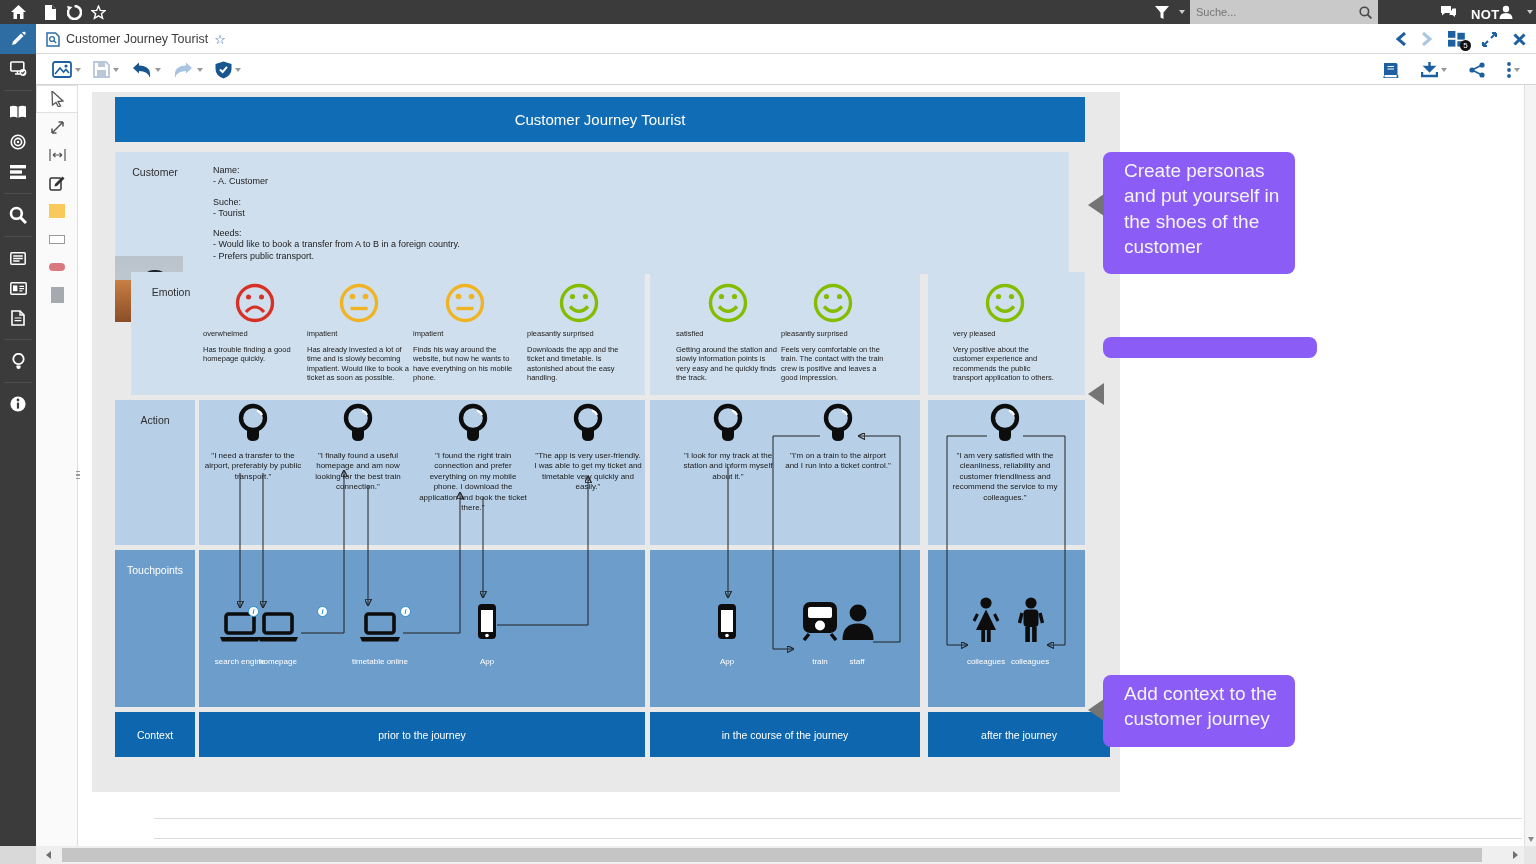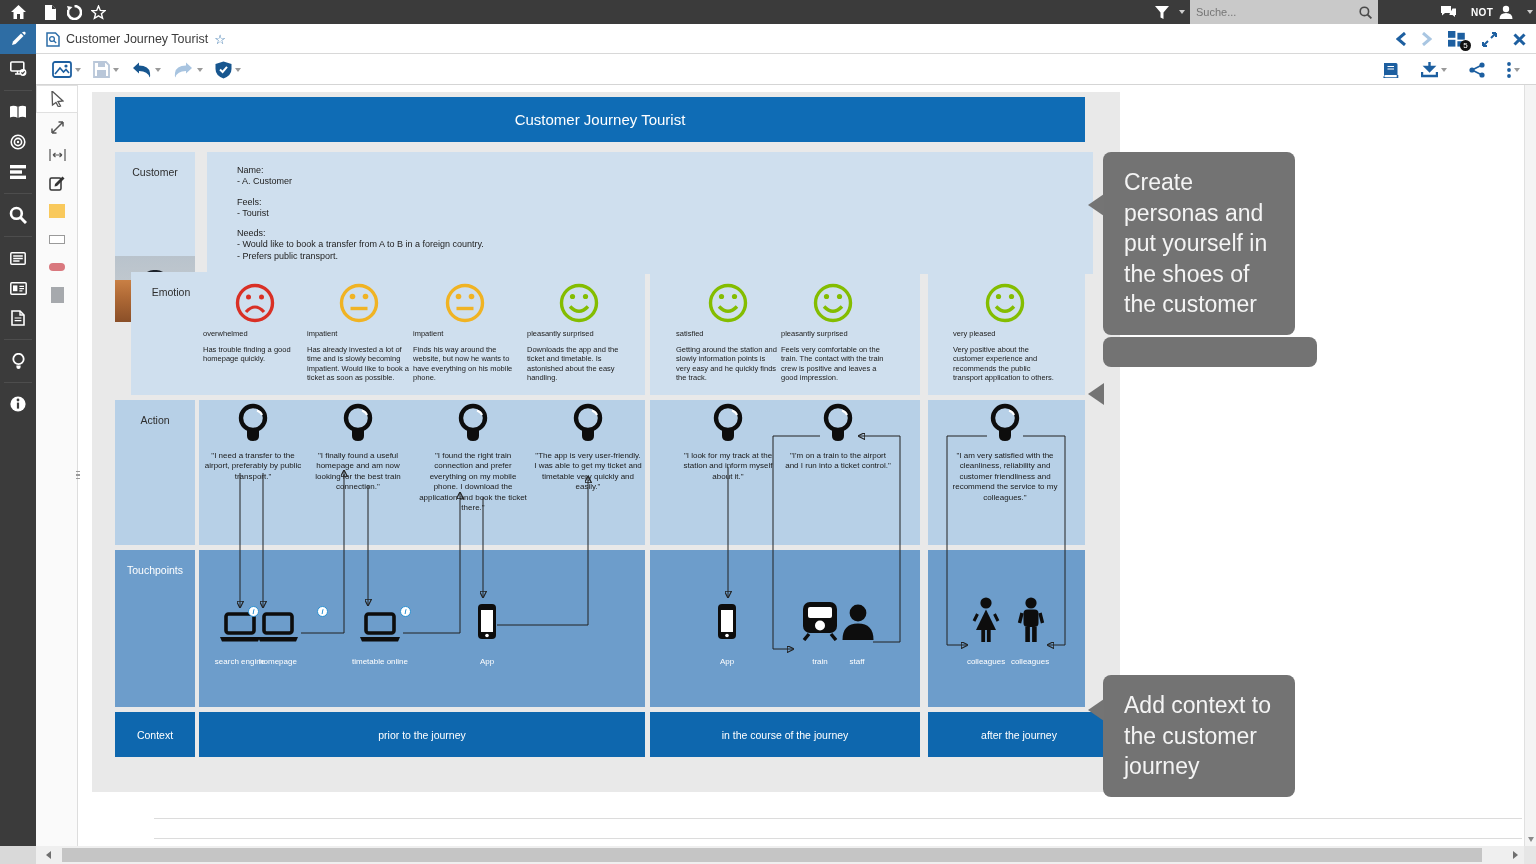--- a/index.html
+++ b/index.html
@@ -5,21 +5,21 @@
   * { margin:0; padding:0; box-sizing:border-box; }
   html,body { width:1536px; height:864px; overflow:hidden; background:#fff;
     font-family:"Liberation Sans", sans-serif; }
   #app { position:absolute; inset:0; width:1536px; height:864px; }
 
   
   .topbar { position:absolute; left:0; top:0; width:1536px; height:24px; background:#3b3b3b; z-index:30; }
   .topbar .ticon { position:absolute; top:3px; width:20px; height:18px; display:flex; align-items:center; justify-content:center; cursor:pointer; }
   .searchbox { position:absolute; left:1190px; top:0; width:188px; height:24px; background:#c9c9c9; display:flex; align-items:center; padding:0 6px; }
   .searchbox input { flex:1; border:none; background:transparent; font-size:11px; color:#555; outline:none; font-family:"Liberation Sans",sans-serif; }
-  .user-label { position:absolute; top:7px; color:#fff; font-size:10px; font-weight:bold; letter-spacing:.4px; }
+  .user-label { position:absolute; top:7px; color:#fff; font-size:13px; font-weight:bold; letter-spacing:.4px; }
 
   
   .sidebar { position:absolute; left:0; top:24px; width:36px; height:822px; background:#3b3b3b; z-index:25; }
   .side-tab { width:36px; height:30px; display:flex; align-items:center; justify-content:center; cursor:pointer; }
   .side-tab.active { background:#2e6da4; }
   .side-sep { height:1px; background:#4d4d4d; margin:6px 4px; }
 
   
   .tabbar { position:absolute; left:36px; top:24px; width:1500px; height:30px; background:#fff; border-bottom:1px solid #d8d8d8; z-index:20; }
   .tab-title { position:absolute; left:10px; top:0; height:30px; display:flex; align-items:center; gap:6px; cursor:pointer; }
@@ -82,21 +82,21 @@
 
   .tp { position:absolute; text-align:center; }
   .tp-lbl { position:absolute; width:84px; text-align:center; color:#fff; font-size:8px; }
   .ibadge { position:absolute; width:11px; height:11px; border-radius:50%; background:#fff; border:1.5px solid #2a8fd0; color:#2a8fd0; font-size:7px; font-weight:bold; display:flex; align-items:center; justify-content:center; font-style:italic; z-index:3; }
   .ctx { color:#fff; font-size:10.5px; display:flex; align-items:center; justify-content:center; }
 
   .connectors { position:absolute; left:0; top:0; width:970px; height:660px; pointer-events:none; z-index:2; }
   .connectors path { stroke:#222; stroke-width:1; fill:none; }
 
   
-  .callout { position:absolute; background:#737373; border-radius:8px; color:#f4f4f4; font-size:23px; line-height:1.33; padding:15px 14px 15px 21px; z-index:10; }
+  .callout { position:absolute; background:#8b5cf6; border-radius:8px; color:#f4f4f4; font-size:19px; line-height:1.33; padding:6px 14px 15px 21px; z-index:10; }
   .callout .tail { position:absolute; left:-15px; width:0; height:0; border-top:11px solid transparent; border-bottom:11px solid transparent; border-right:16px solid #747474; }
 
   
   .vscroll { position:absolute; left:1524px; top:85px; width:12px; height:761px; background:#f4f4f4; border-left:1px solid #e0e0e0; z-index:18; }
   .vscroll .arr { position:absolute; left:3px; bottom:4px; width:0; height:0; border-left:3.5px solid transparent; border-right:3.5px solid transparent; border-top:5px solid #8a8a8a; }
   .hscroll { position:absolute; left:36px; top:846px; width:1488px; height:18px; background:#efefef; z-index:18; }
   .hthumb { position:absolute; left:26px; top:2px; width:1420px; height:14px; background:#c5c5c5; }
   .harr { position:absolute; top:5px; width:0; height:0; border-top:4px solid transparent; border-bottom:4px solid transparent; }
   .harr.l { left:10px; border-right:5px solid #6f6f6f; }
   .harr.r { right:6px; border-left:5px solid #6f6f6f; }
@@ -414,24 +414,24 @@
     <div class="jm">
       <div class="jm-title">Customer Journey Tourist</div>
 
       <div class="cell bg-light" style="left:0;top:55px;width:80px;height:115px">
         <div class="rowlabel">Customer</div>
         <div class="photo">
             <span class="sil"></span>
             <span class="bino"></span>
           </div>
       </div>
-      <div class="cell bg-light" style="left:92px;top:55px;width:886px;height:122px">
+      <div class="cell bg-light" style="left:68px;top:55px;width:886px;height:122px">
         <div class="cust-text" style="position:static;padding:13px 0 0 30px">
           <div class="blk"><span>Name:</span><br><span>- A. Customer</span></div>
-          <div class="blk"><span>Feels:</span><br><span>- Tourist</span></div>
+          <div class="blk"><span>Suche:</span><br><span>- Tourist</span></div>
           <div class="blk"><span>Needs:</span><br><span>- Would like to book a transfer from A to B in a foreign country.</span><br><span>- Prefers public transport.</span></div>
         </div>
       </div>
 
       <div class="cell bg-light" style="left:16px;top:175px;width:80px;height:123px">
         <div class="rowlabel">Emotion</div>
       </div>
       <div class="cell bg-light" style="left:84px;top:175px;width:446px;height:123px"></div>
       <div class="cell bg-light" style="left:535px;top:175px;width:270px;height:123px"></div>
       <div class="cell bg-light" style="left:813px;top:175px;width:157px;height:123px"></div>

